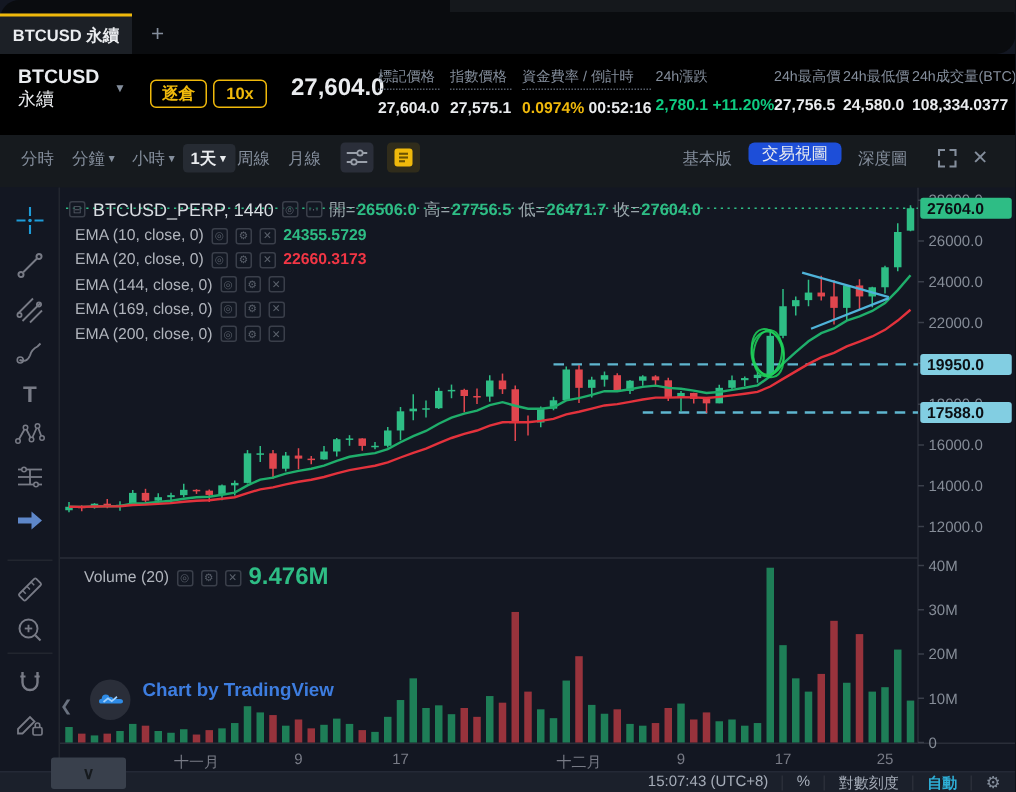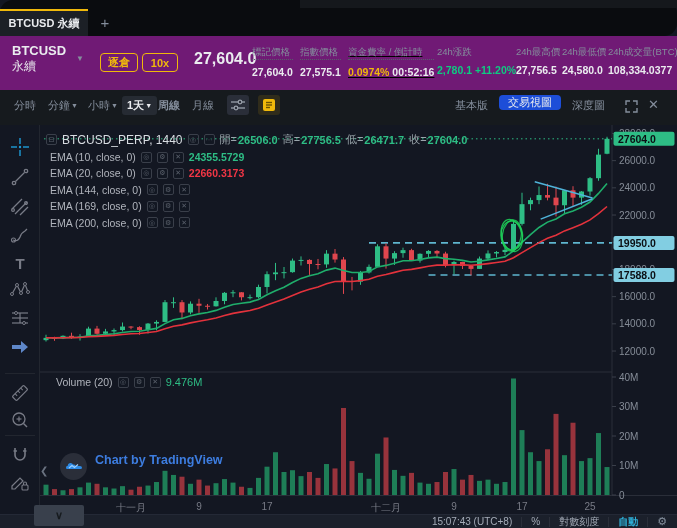--- a/index.html
+++ b/index.html
@@ -5,21 +5,21 @@
   html,body{margin:0;padding:0;background:#0B0E11;font-family:"Liberation Sans",sans-serif;}
   #app{position:relative;width:677px;height:528px;background:#131722;overflow:hidden;-webkit-font-smoothing:antialiased;}
   .abs{position:absolute;}
   
   #tabbar{left:0;top:0;width:677px;height:36px;background:#0A0C0F;border-radius:13px;}
   #tab-strip-right{left:300px;top:0;width:377px;height:8px;background:#15181c;}
   #active-tab{left:0;top:9px;width:88px;height:27px;background:#1C2026;border-top:2px solid #F0B90B;box-sizing:border-box;
     color:#EAECEF;font-size:11px;font-weight:bold;display:flex;align-items:center;justify-content:center;}
   #add-tab{left:92px;top:9px;width:26px;height:27px;color:#848E9C;font-size:15px;display:flex;align-items:center;justify-content:center;}
   
-  #header{left:0;top:36px;width:677px;height:54px;background:#701a75;}
+  #header{left:0;top:36px;width:677px;height:54px;background:#000000;}
   #symbol-block{left:12px;top:7px;}
   #symbol-name{color:#EAECEF;font-size:13px;font-weight:bold;line-height:15px;}
   #symbol-contract{color:#EAECEF;font-size:12px;line-height:16px;}
   #symbol-caret{left:76px;top:18px;color:#848E9C;font-size:8px;}
   .ybtn{border:1px solid #F0B90B;color:#F0B90B;font-size:11px;font-weight:bold;border-radius:4px;
     height:19px;display:flex;align-items:center;justify-content:center;box-sizing:border-box;}
   #margin-btn{left:100px;top:17px;width:38px;}
   #lev-btn{left:142px;top:17px;width:36px;}
   #last-price{left:194px;top:14px;color:#EAECEF;font-size:16px;font-weight:bold;}
   .stat{position:absolute;top:10px;}
@@ -41,21 +41,21 @@
   
   .legend-row{position:absolute;display:flex;align-items:center;gap:5px;white-space:nowrap;}
   .lgbox{width:11px;height:11px;border:1px solid #3A3F4A;border-radius:2px;color:#5A606B;font-size:7px;
     display:flex;align-items:center;justify-content:center;box-sizing:border-box;background:rgba(19,23,34,.55);}
   #main-legend-title{color:#D8DCE1;font-size:12px;}
   .ohlc-k{color:#9AA5AB;font-size:11px;}
   .ohlc-v{color:#2EBD85;font-size:11px;font-weight:bold;}
   .ema-label{color:#B0B4BC;font-size:10.5px;}
   .ema-val{font-size:10.5px;font-weight:bold;}
   #vol-legend-label{color:#B0B4BC;font-size:10.5px;}
-  #vol-legend-val{color:#2EBD85;font-size:11px;font-weight:normal;}
+  #vol-legend-val{color:#2EBD85;font-size:16px;font-weight:bold;}
   
   #tv-attrib{left:60px;top:453px;display:flex;align-items:flex-start;gap:8px;}
   #tv-logo{width:27px;height:27px;border-radius:50%;background:#2A2E39;display:flex;align-items:center;justify-content:center;}
   #tv-text{color:#3D7DE0;font-size:12.5px;font-weight:bold;}
   #pane-collapse{left:40px;top:465px;color:#6A7280;font-size:10px;}
   
   #timeaxis{left:40px;top:499px;width:572px;height:15px;}
   .time-lbl{position:absolute;top:2px;transform:translateX(-50%);color:#787B86;font-size:10px;white-space:nowrap;}
   #statusbar{left:0;top:514px;width:677px;height:14px;background:#1B202B;border-top:1px solid #242936;box-sizing:border-box;
     display:flex;align-items:center;justify-content:flex-end;gap:9px;padding-right:10px;}
@@ -118,21 +118,21 @@
         </div>
       </div>
   </div>
 
   <div class="abs" id="charttools">
     <div id="interval-group">
         <div class="tool-item" style="left: 14px;">分時</div>
         <div class="tool-item" style="left: 48px;">分鐘<span class="caret">▼</span></div>
         <div class="tool-item" style="left: 88px;">小時<span class="caret">▼</span></div>
         <div class="tool-item active" style="left: 122px;">1天<span class="caret">▼</span></div>
-        <div class="tool-item" style="left: 158px; font-weight: bold;">周線</div>
+        <div class="tool-item" style="left: 158px;">周線</div>
         <div class="tool-item" style="left: 192px;">月線</div>
       </div>
     <div class="abs iconchip" style="left:227px">
       <svg width="14" height="12" viewBox="0 0 14 12">
         <line x1="0" y1="3" x2="14" y2="3" stroke="#9AA0AA" stroke-width="1.3"></line>
         <line x1="0" y1="9" x2="14" y2="9" stroke="#9AA0AA" stroke-width="1.3"></line>
         <circle cx="9" cy="3" r="1.8" fill="#2A2E39" stroke="#9AA0AA" stroke-width="1.2"></circle>
         <circle cx="5" cy="9" r="1.8" fill="#2A2E39" stroke="#9AA0AA" stroke-width="1.2"></circle>
       </svg>
     </div>

